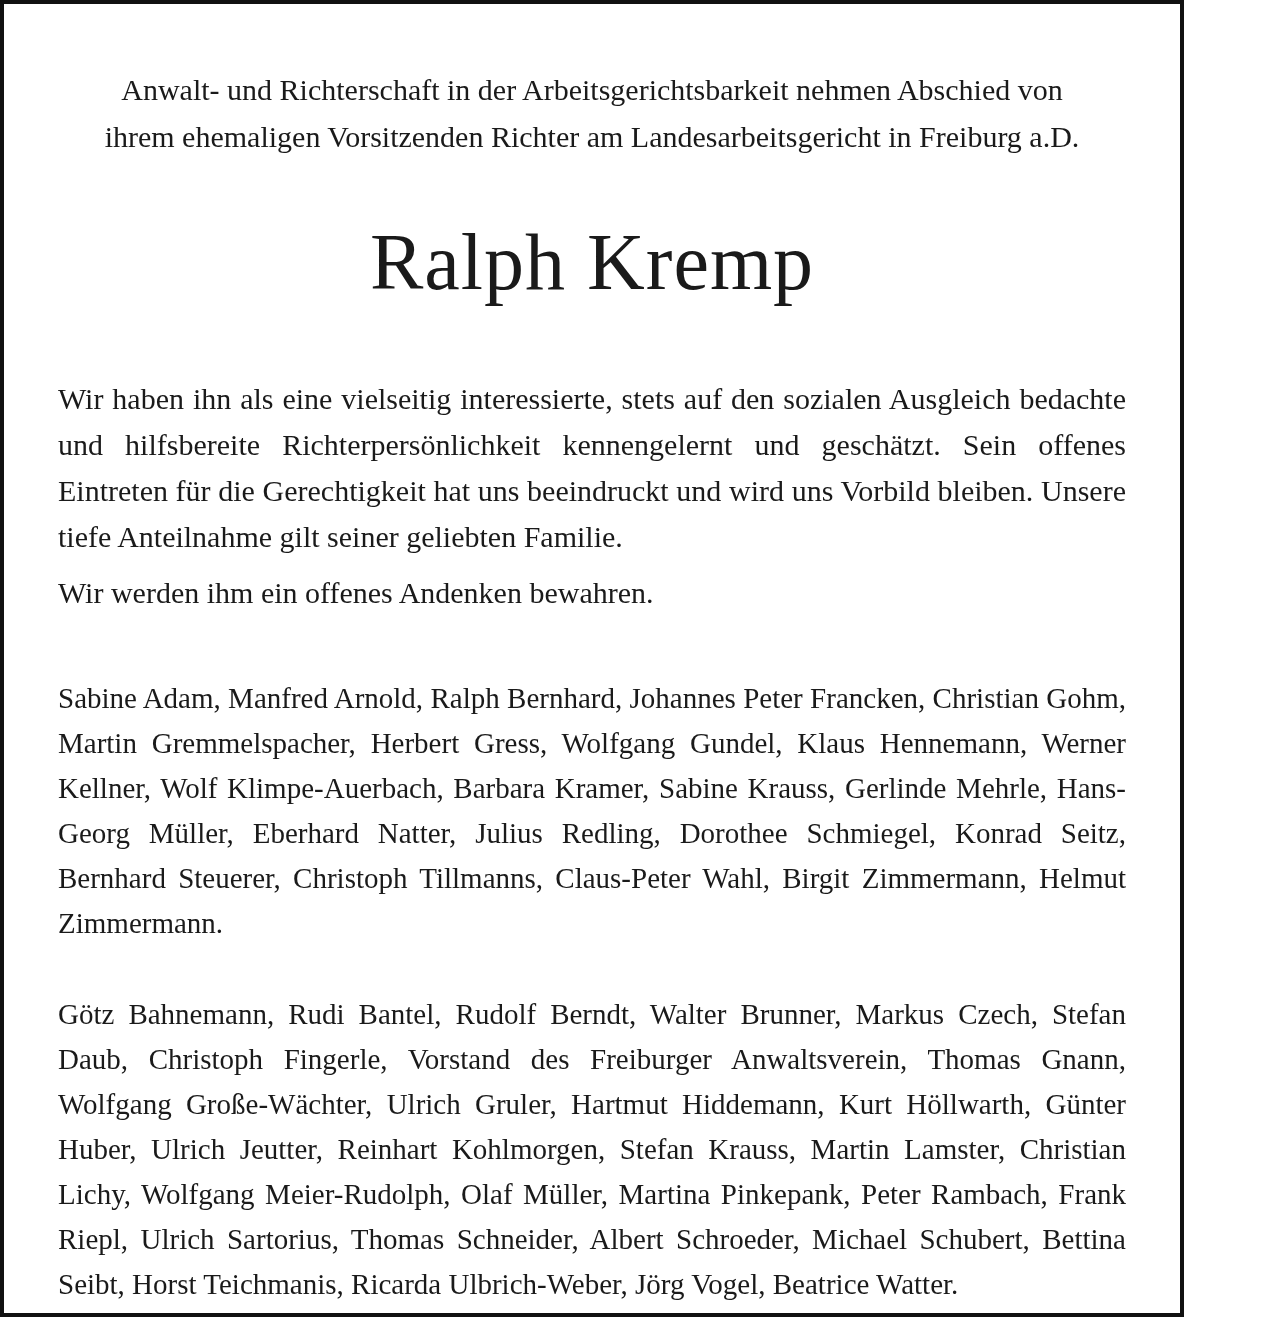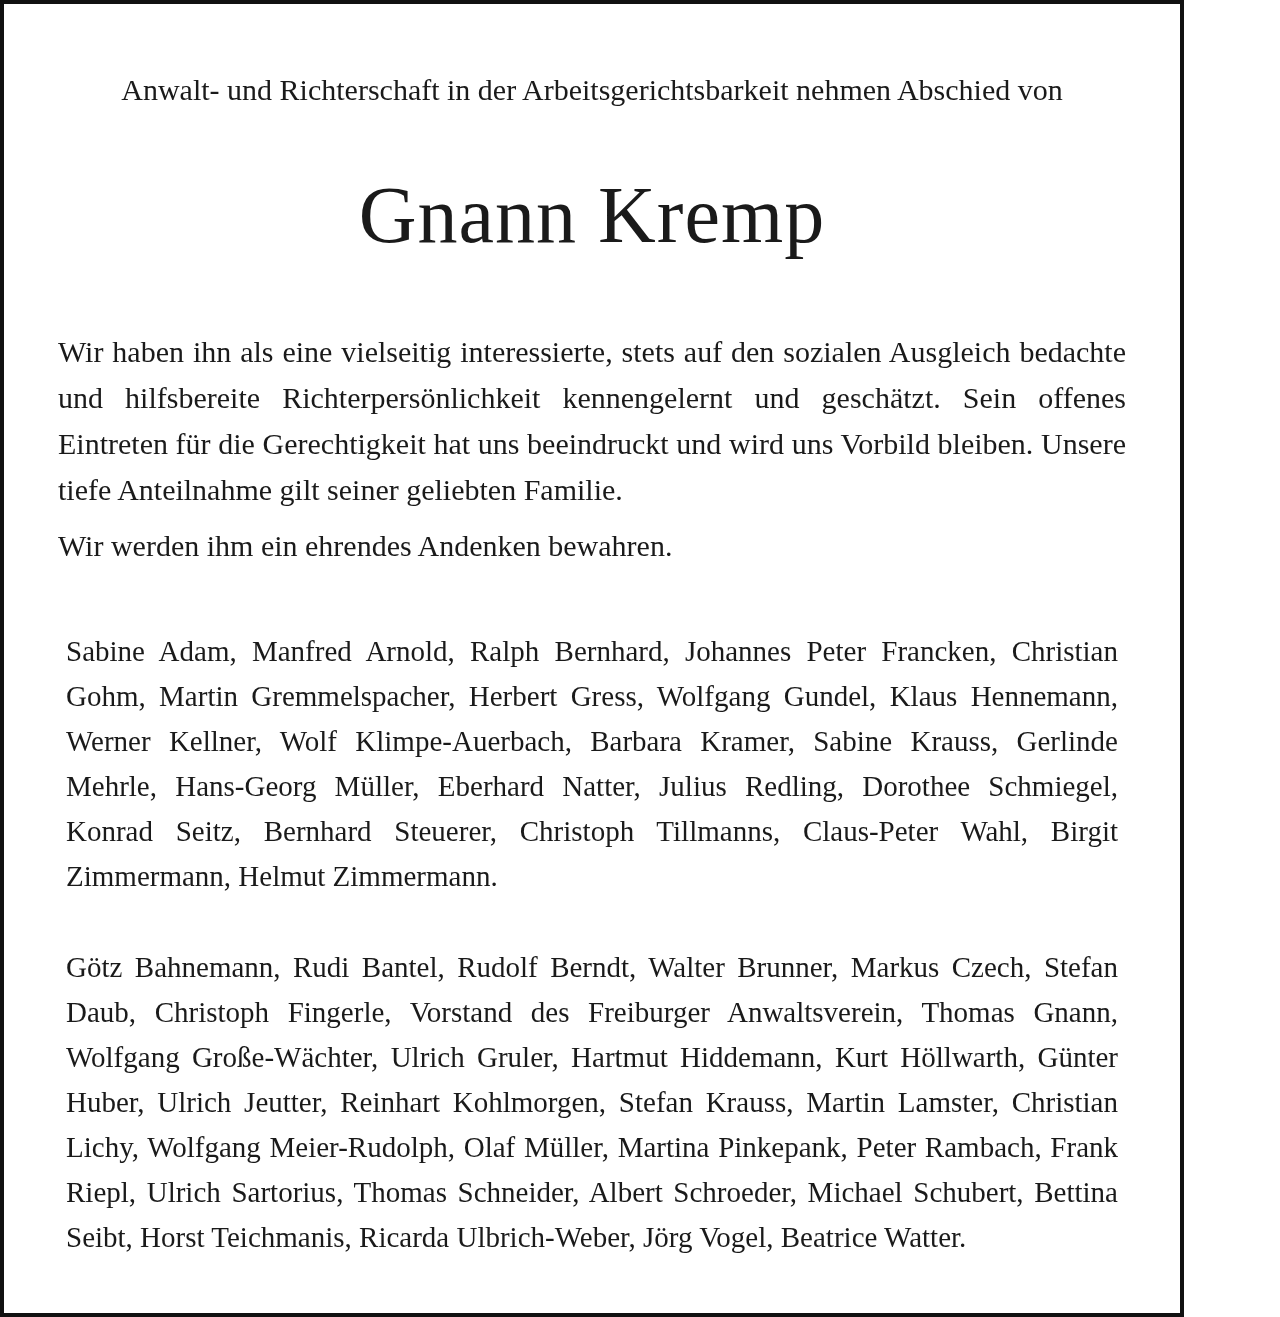--- a/index.html
+++ b/index.html
@@ -57,41 +57,42 @@
   .name-section + .name-section {
     margin-top: 46px;
   }
   .section-heading {
     font-size: 29px;
     font-weight: bold;
     margin: 0;
     line-height: 46px;
   }
   .name-list {
-    margin: 8px;
+    margin: 0;
     font-size: 29px;
     line-height: 45px;
     text-align: justify;
     text-justify: inter-word;
   }
 </style>
 </head>
 <body>
 
 <div class="page">
 
   <div class="intro">
     <div>Anwalt- und Richterschaft in der Arbeitsgerichtsbarkeit nehmen Abschied von</div>
+    <div>ihrem ehemaligen Vorsitzenden Richter am Landesarbeitsgericht in Freiburg a.D.</div>
   </div>
 
-  <h1 class="deceased-name">Gnann Kremp</h1>
+  <h1 class="deceased-name">Ralph Kremp</h1>
 
   <p class="tribute">Wir haben ihn als eine vielseitig interessierte, stets auf den sozialen Ausgleich bedachte und hilfsbereite Richterpersönlichkeit kennengelernt und geschätzt. Sein offenes Eintreten für die Gerechtigkeit hat uns beeindruckt und wird uns Vorbild bleiben. Unsere tiefe Anteilnahme gilt seiner geliebten Familie.</p>
 
-  <p class="closing">Wir werden ihm ein ehrendes Andenken bewahren.</p>
+  <p class="closing">Wir werden ihm ein offenes Andenken bewahren.</p>
 
   <section class="name-section">
     <p class="name-list">Sabine Adam, Manfred Arnold, Ralph Bernhard, Johannes Peter Francken, Christian Gohm, Martin Gremmelspacher, Herbert Gress, Wolfgang Gundel, Klaus Hennemann, Werner Kellner, Wolf Klimpe-Auerbach, Barbara Kramer, Sabine Krauss, Gerlinde Mehrle, Hans-Georg Müller, Eberhard Natter, Julius Redling, Dorothee Schmiegel, Konrad Seitz, Bernhard Steuerer, Christoph Tillmanns, Claus-Peter Wahl, Birgit Zimmermann, Helmut Zimmermann.</p>
   </section>
 
   <section class="name-section">
     <p class="name-list">Götz Bahnemann, Rudi Bantel, Rudolf Berndt, Walter Brunner, Markus Czech, Stefan Daub, Christoph Fingerle, Vorstand des Freiburger Anwaltsverein, Thomas Gnann, Wolfgang Große-Wächter, Ulrich Gruler, Hartmut Hiddemann, Kurt Höllwarth, Günter Huber, Ulrich Jeutter, Reinhart Kohlmorgen, Stefan Krauss, Martin Lamster, Christian Lichy, Wolfgang Meier-Rudolph, Olaf Müller, Martina Pinkepank, Peter Rambach, Frank Riepl, Ulrich Sartorius, Thomas Schneider, Albert Schroeder, Michael Schubert, Bettina Seibt, Horst Teichmanis, Ricarda Ulbrich-Weber, Jörg Vogel, Beatrice Watter.</p>
   </section>
 
 </div>

